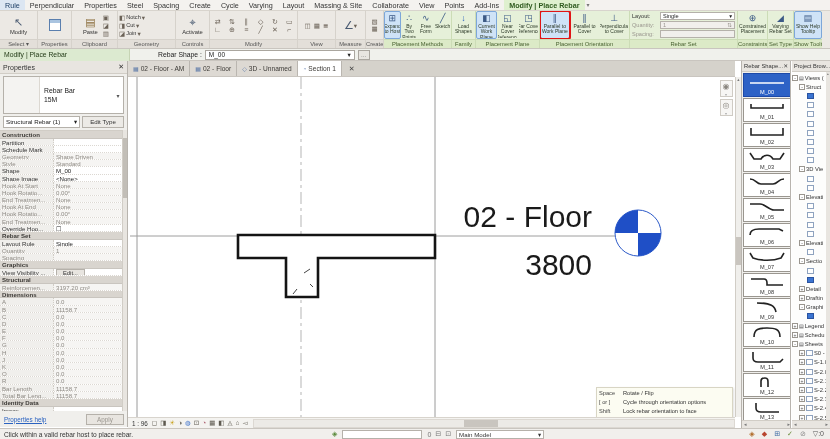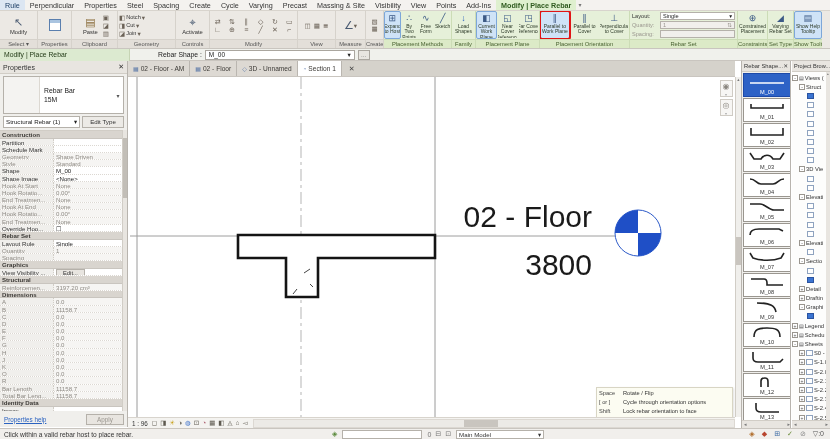--- a/index.html
+++ b/index.html
@@ -142,23 +142,23 @@
 
   <div id="tabsrow">
       <div class="rtab file">Rule</div>
       <div class="rtab">Perpendicular</div>
       <div class="rtab">Properties</div>
       <div class="rtab">Steel</div>
       <div class="rtab">Spacing</div>
       <div class="rtab">Create</div>
       <div class="rtab">Cycle</div>
       <div class="rtab">Varying</div>
-      <div class="rtab">Precast</div>
+      <div class="rtab">Layout</div>
       <div class="rtab">Massing &amp; Site</div>
-      <div class="rtab">Visibility</div>
+      <div class="rtab">Collaborate</div>
       <div class="rtab">View</div>
       <div class="rtab">Points</div>
       <div class="rtab">Add-Ins</div>
       <div class="rtab active">Modify | Place Rebar</div>
       <div class="ribextras">▾</div>
     </div>
 
   <div id="ribbonrow">
     <div class="panel" style="width:38px">
       <div class="pbody">

